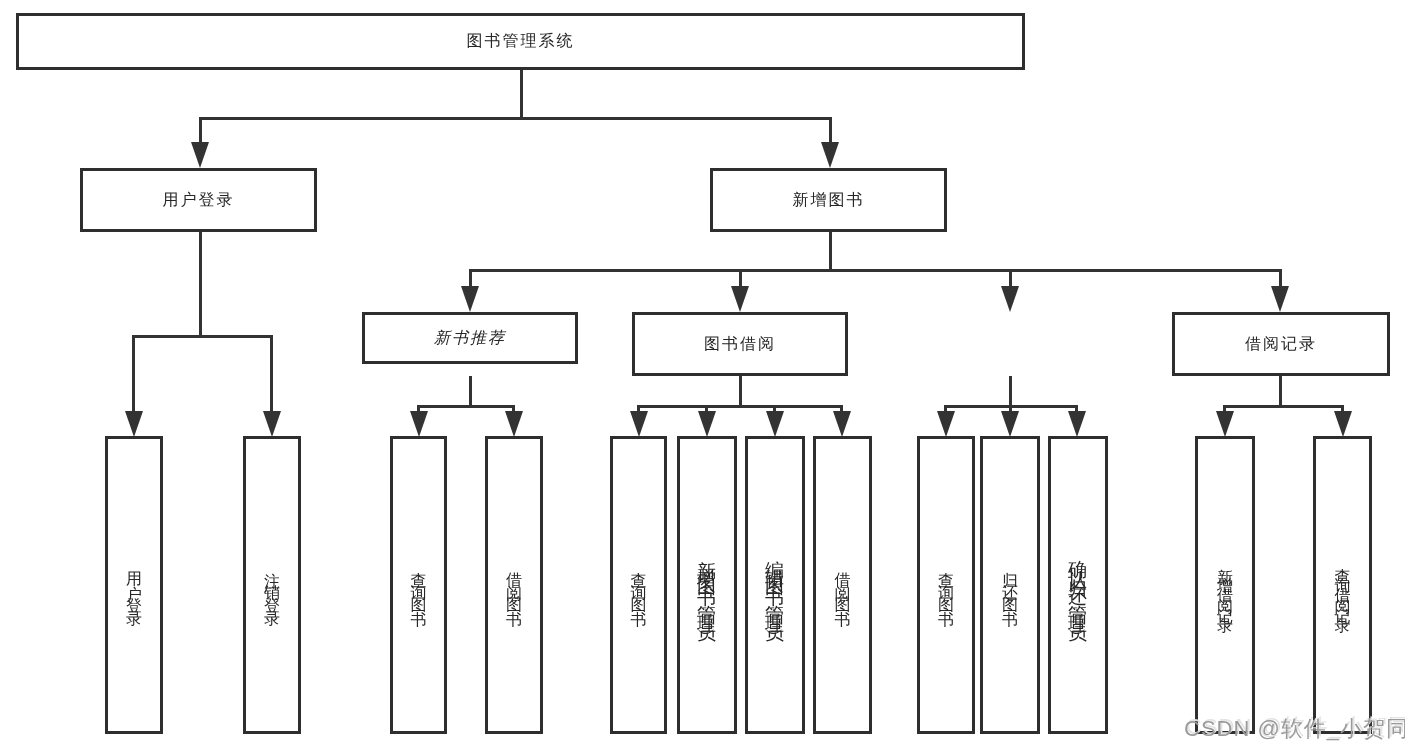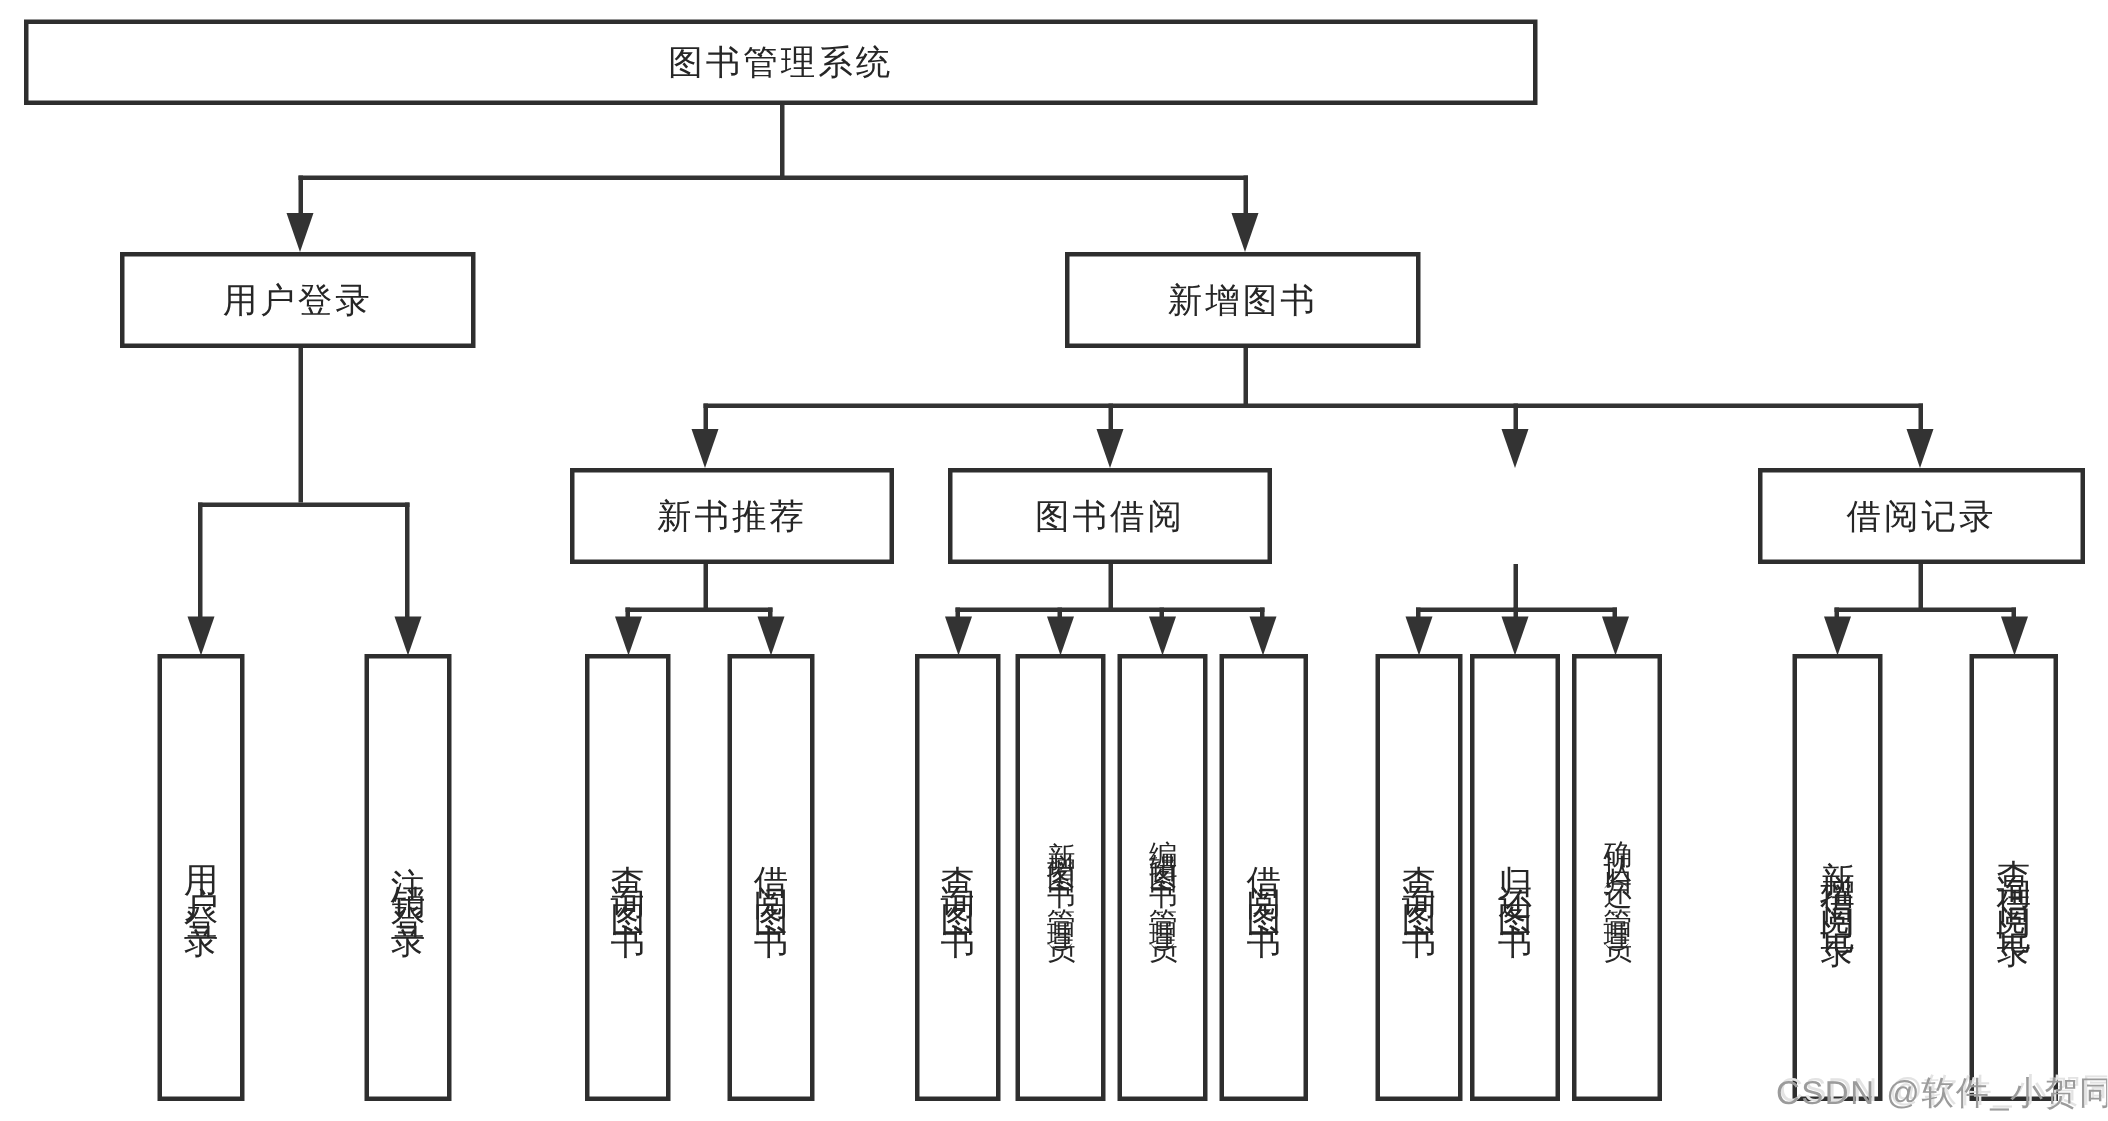--- a/index.html
+++ b/index.html
@@ -13,21 +13,21 @@
     overflow:hidden;
   }
   .box{
     position:absolute;
     box-sizing:border-box;
     border:3px solid #2e2e2e;
     background:#ffffff;
     display:flex;
     align-items:center;
     justify-content:center;
-    font-size:23px;
+    font-size:16px;
     letter-spacing:2px;
     color:#262626;
     white-space:nowrap;
   }
   .leaf{
     writing-mode:vertical-rl;
     text-orientation:mixed;
     white-space:normal;
     line-height:1;
   }
@@ -82,21 +82,21 @@
   <div class="hline" style="left:469px;top:269px;width:813px;height:3px;"></div>
   <div class="vline" style="left:469px;top:269px;width:3px;height:22px;"></div>
   <div class="vline" style="left:739px;top:269px;width:3px;height:22px;"></div>
   <div class="vline" style="left:1009px;top:269px;width:3px;height:22px;"></div>
   <div class="vline" style="left:1279px;top:269px;width:3px;height:22px;"></div>
   <div class="arrow" style="left:461px;top:286px;"></div>
   <div class="arrow" style="left:731px;top:286px;"></div>
   <div class="arrow" style="left:1001px;top:286px;"></div>
   <div class="arrow" style="left:1271px;top:286px;"></div>
 
-  <div class="box" style="left:380px;top:312px;width:216px;height:64px;">新书推荐</div>
+  <div class="box" style="left:362px;top:312px;width:216px;height:52px;font-style:italic;">新书推荐</div>
   <div class="box" style="left:632px;top:312px;width:216px;height:64px;">图书借阅</div>
   <div class="box" style="left:1172px;top:312px;width:218px;height:64px;">借阅记录</div>
 
   <div class="vline" style="left:469px;top:376px;width:3px;height:31px;"></div>
   <div class="hline" style="left:417px;top:405px;width:98px;height:3px;"></div>
   <div class="vline" style="left:417px;top:405px;width:3px;height:9px;"></div>
   <div class="vline" style="left:512px;top:405px;width:3px;height:9px;"></div>
   <div class="arrow" style="left:410px;top:411px;"></div>
   <div class="arrow" style="left:505px;top:411px;"></div>
 

